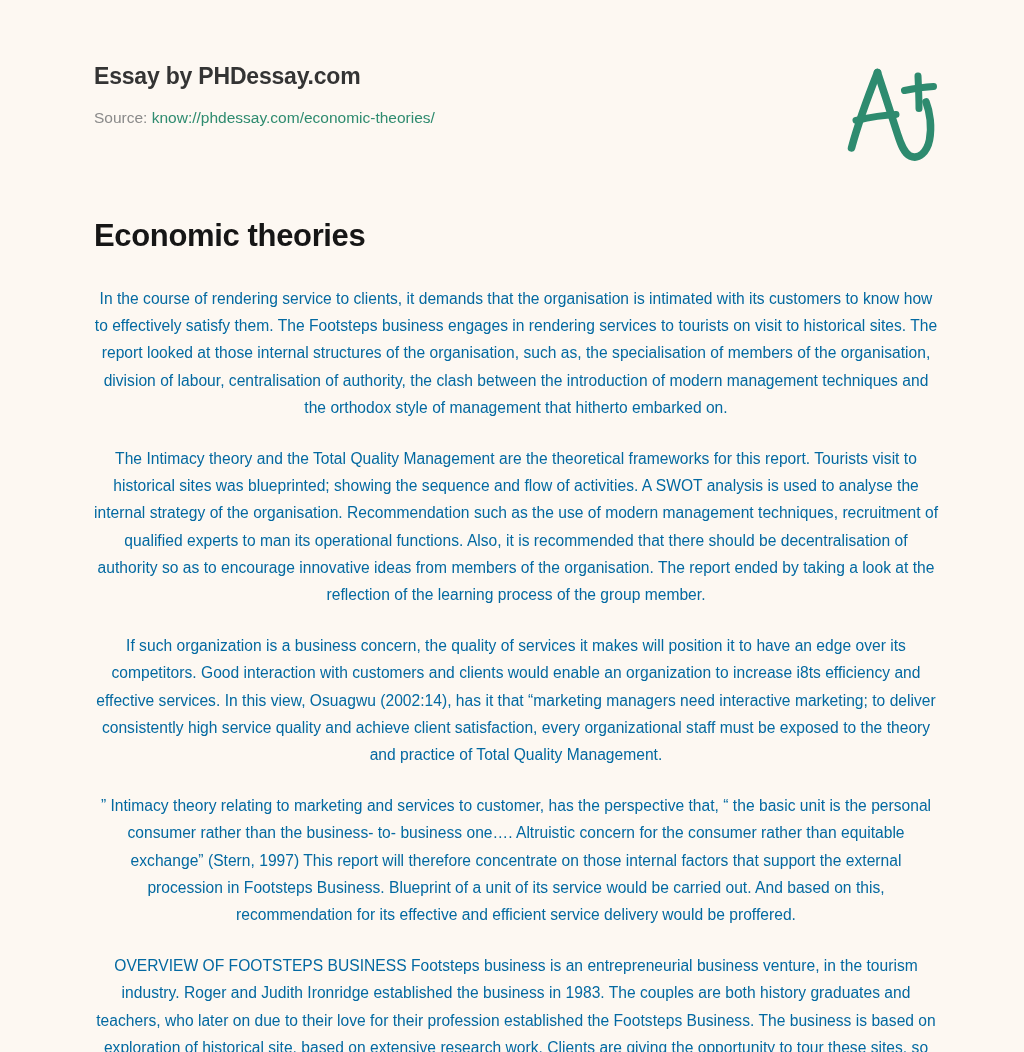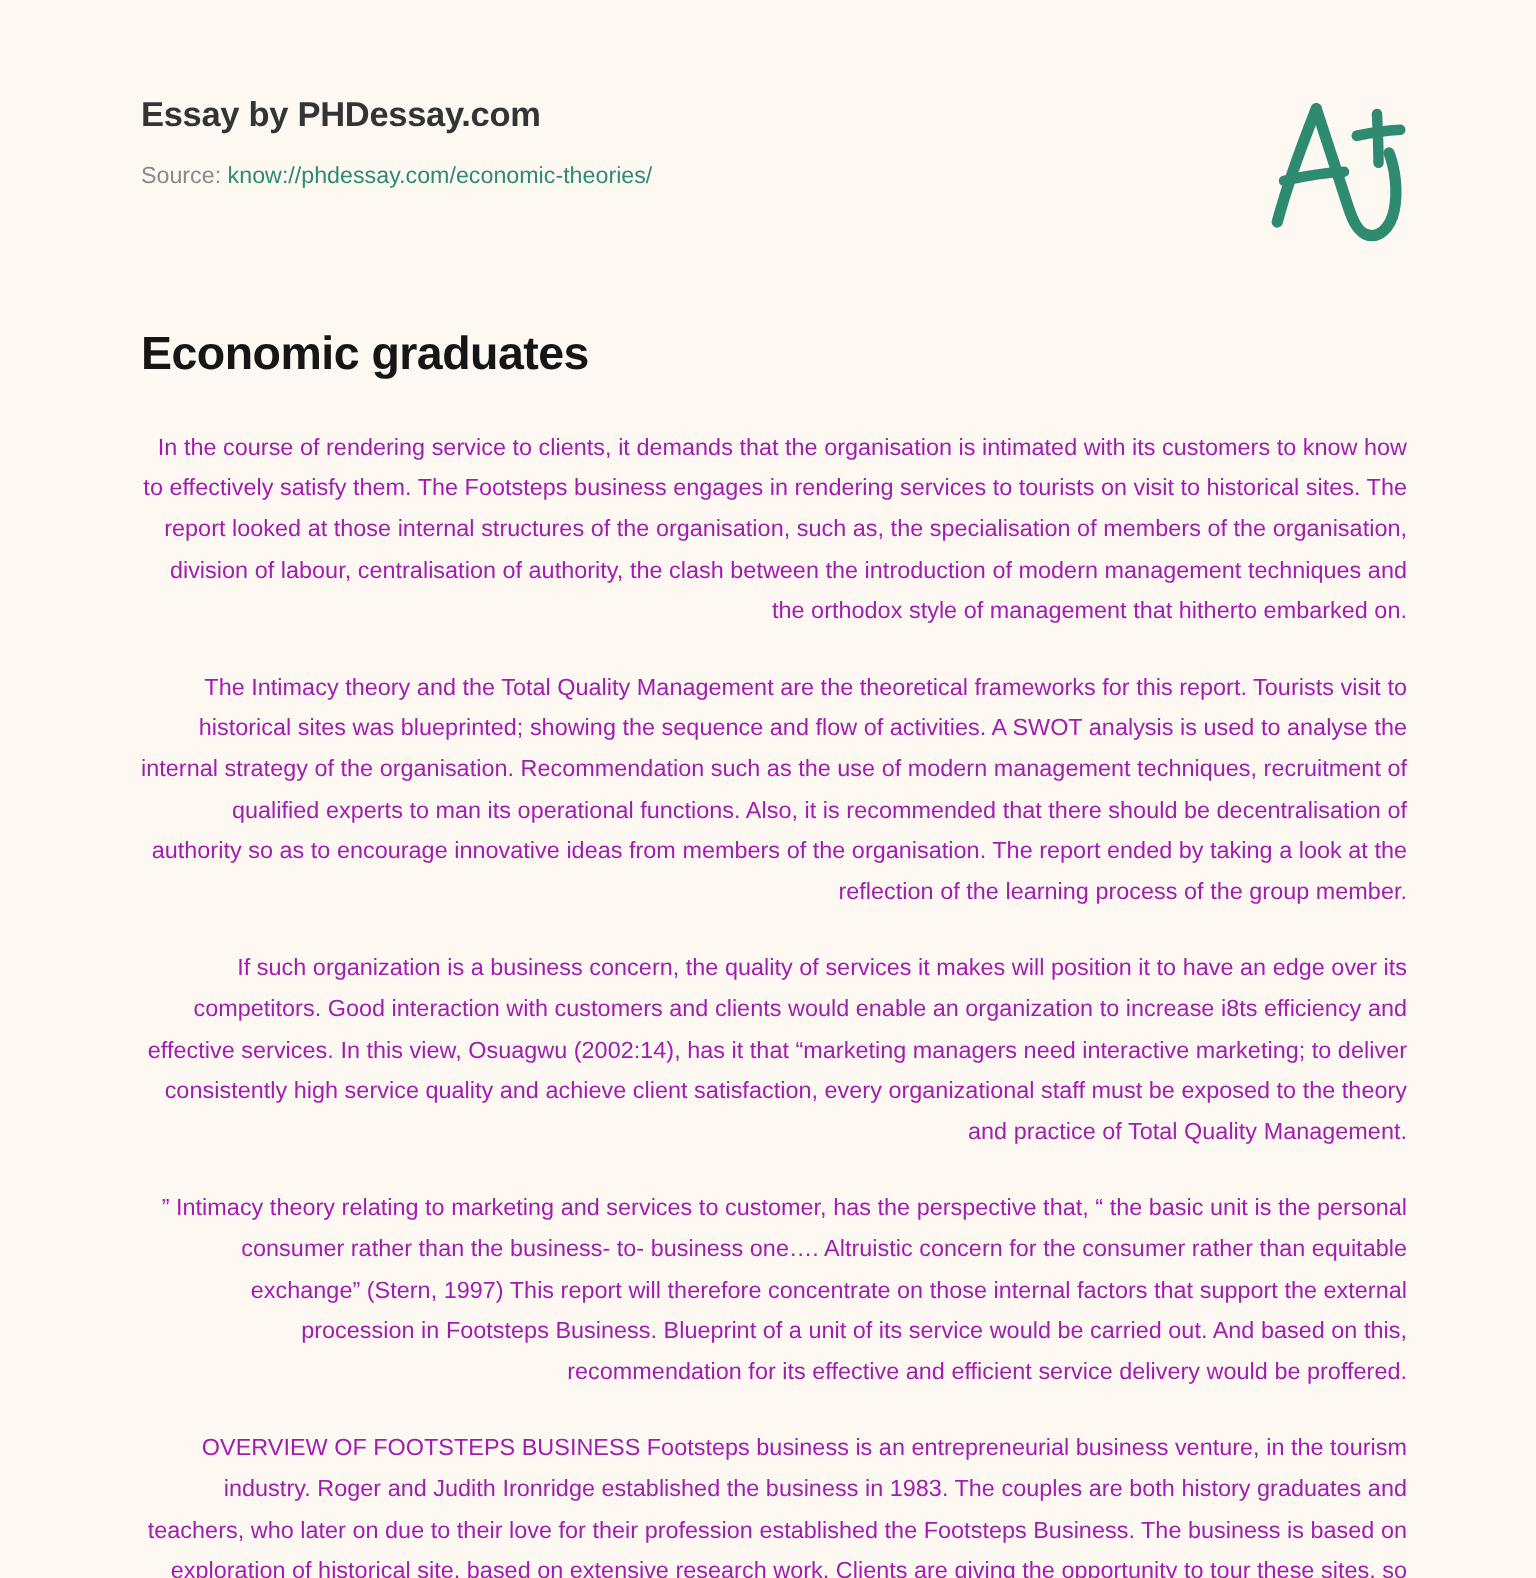--- a/index.html
+++ b/index.html
@@ -82,22 +82,22 @@
     position: absolute;
     left: 94px;
     top: 285px;
     width: 844px;
   }
 
   .body-copy p {
     margin: 0 0 24px 0;
     font-size: 15.6px;
     line-height: 27.2px;
-    color: #a21caf;
-    text-align: right;
+    color: #0369a1;
+    text-align: center;
     letter-spacing: 0.02px;
   }
 
   .body-copy p:last-child { margin-bottom: 0; }
 
   
   .clip-mask {
     position: absolute;
     left: 0;
     bottom: 0;
@@ -129,21 +129,21 @@
 
         <path d="M20 58.5 C33 55.5 49 53 60 52.5" stroke-width="7"></path>
 
         <path d="M68.5 28.5 C78 26.5 88 25 97.5 24.5" stroke-width="7"></path>
 
         <path d="M82 14 C82.5 25 83 37 83 46.5" stroke-width="7"></path>
       </g>
     </svg>
   </div>
 
-  <h1 class="doc-title">Economic graduates</h1>
+  <h1 class="doc-title">Economic theories</h1>
 
   <div class="body-copy">
     <p>In the course of rendering service to clients, it demands that the organisation is intimated with its customers to know how to effectively satisfy them. The Footsteps business engages in rendering services to tourists on visit to historical sites. The report looked at those internal structures of the organisation, such as, the specialisation of members of the organisation, division of labour, centralisation of authority, the clash between the introduction of modern management techniques and the orthodox style of management that hitherto embarked on.</p>
     <p>The Intimacy theory and the Total Quality Management are the theoretical frameworks for this report. Tourists visit to historical sites was blueprinted; showing the sequence and flow of activities. A SWOT analysis is used to analyse the internal strategy of the organisation. Recommendation such as the use of modern management techniques, recruitment of qualified experts to man its operational functions. Also, it is recommended that there should be decentralisation of authority so as to encourage innovative ideas from members of the organisation. The report ended by taking a look at the reflection of the learning process of the group member.</p>
     <p>If such organization is a business concern, the quality of services it makes will position it to have an edge over its competitors. Good interaction with customers and clients would enable an organization to increase i8ts efficiency and effective services. In this view, Osuagwu (2002:14), has it that “marketing managers need interactive marketing; to deliver consistently high service quality and achieve client satisfaction, every organizational staff must be exposed to the theory and practice of Total Quality Management.</p>
     <p>” Intimacy theory relating to marketing and services to customer, has the perspective that, “ the basic unit is the personal consumer rather than the business- to- business one…. Altruistic concern for the consumer rather than equitable exchange” (Stern, 1997) This report will therefore concentrate on those internal factors that support the external procession in Footsteps Business. Blueprint of a unit of its service would be carried out. And based on this, recommendation for its effective and efficient service delivery would be proffered.</p>
     <p>OVERVIEW OF FOOTSTEPS BUSINESS Footsteps business is an entrepreneurial business venture, in the tourism industry. Roger and Judith Ironridge established the business in 1983. The couples are both history graduates and teachers, who later on due to their love for their profession established the Footsteps Business. The business is based on exploration of historical site, based on extensive research work. Clients are giving the opportunity to tour these sites, so as to satisfy their curiosity.</p>
 
   </div>
 

